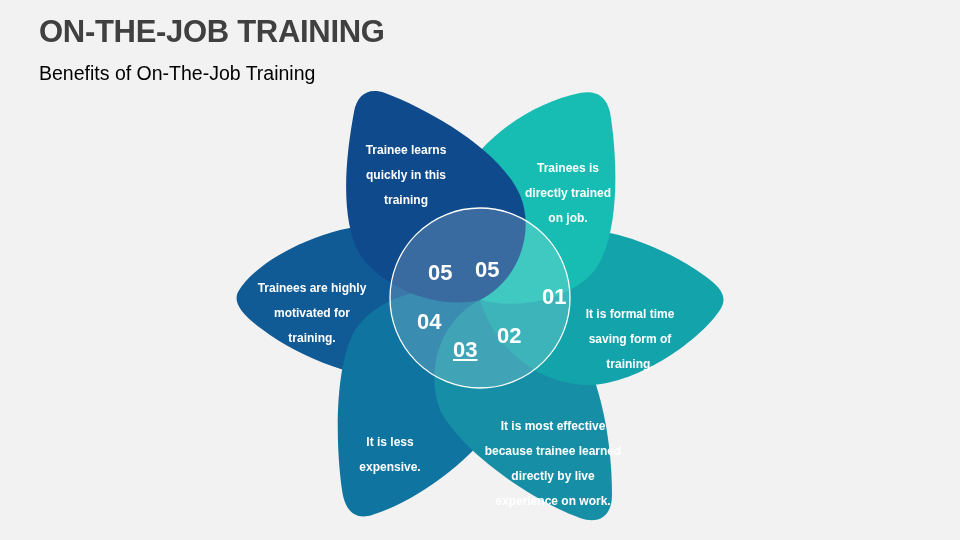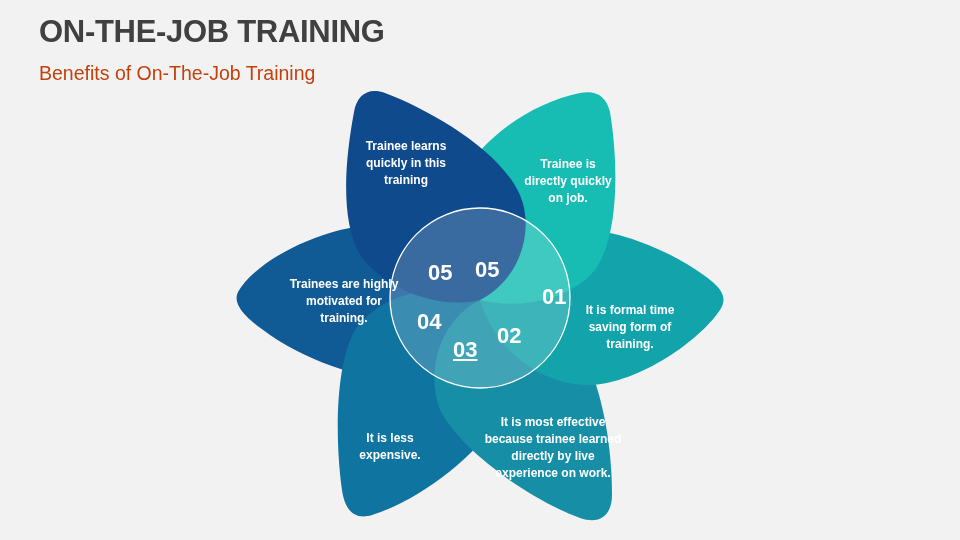--- a/index.html
+++ b/index.html
@@ -1,20 +1,20 @@
 <!DOCTYPE html>
 <html><head>
 <meta charset="utf-8">
 <style>
   html, body { margin: 0; padding: 0; }
   body { width: 960px; height: 540px; background: #F2F2F2; position: relative; overflow: hidden; font-family: "Liberation Sans", "DejaVu Sans", sans-serif; }
   .title { position: absolute; left: 39px; top: 14px; font-size: 31px; font-weight: bold; color: #404040; letter-spacing: -0.3px; }
-  .subtitle { position: absolute; left: 39px; top: 62px; font-size: 19.5px; color: #c2410c; }
+  .subtitle { position: absolute; left: 39px; top: 62px; font-size: 19.5px; color: #000000; }
   svg.diagram { position: absolute; left: 0; top: 0; }
-  .ptxt { position: absolute; color: #FFFFFF; font-size: 12px; line-height: 17px; text-align: center; font-weight: bold; }
+  .ptxt { position: absolute; color: #FFFFFF; font-size: 12px; line-height: 25px; text-align: center; font-weight: bold; }
   .num { position: absolute; color: #FFFFFF; font-size: 22px; font-weight: bold; text-align: center; }
 </style>
 </head>
 <body>
 
 <div class="title">ON-THE-JOB TRAINING</div>
 <div class="subtitle">Benefits of On-The-Job Training</div>
 
 <svg class="diagram" width="960" height="540" viewBox="0 0 960 540">
 
@@ -35,17 +35,17 @@
 </svg>
 
 <div class="num" style="left:428px;top:260px;">05</div>
 <div class="num" style="left:475px;top:257px;">05</div>
 <div class="num" style="left:506px;top:284px;margin-left:36px;">01</div>
 <div class="num" style="left:417px;top:309px;">04</div>
 <div class="num" style="left:497px;top:323px;">02</div>
 <div class="num" style="left:453px;top:337px;text-decoration:underline;">03</div>
 
 <div class="ptxt" style="left:356px;top:138px;width:100px;">Trainee learns quickly in this training</div>
-<div class="ptxt" style="left:522px;top:156px;width:92px;">Trainee is directly quickly on job.</div>
-<div class="ptxt" style="left:252px;top:276px;width:120px;margin-left:32px;">Trainees are highly motivated for training.</div>
+<div class="ptxt" style="left:522px;top:156px;width:92px;">Trainees is directly trained on job.</div>
+<div class="ptxt" style="left:252px;top:276px;width:120px;">Trainees are highly motivated for training.</div>
 <div class="ptxt" style="left:580px;top:302px;width:100px;">It is formal time saving form of training.</div>
 <div class="ptxt" style="left:350px;top:430px;width:80px;">It is less expensive.</div>
 <div class="ptxt" style="left:483px;top:414px;width:140px;">It is most effective because trainee learned directly by live experience on work.</div>
 
 </body></html>

